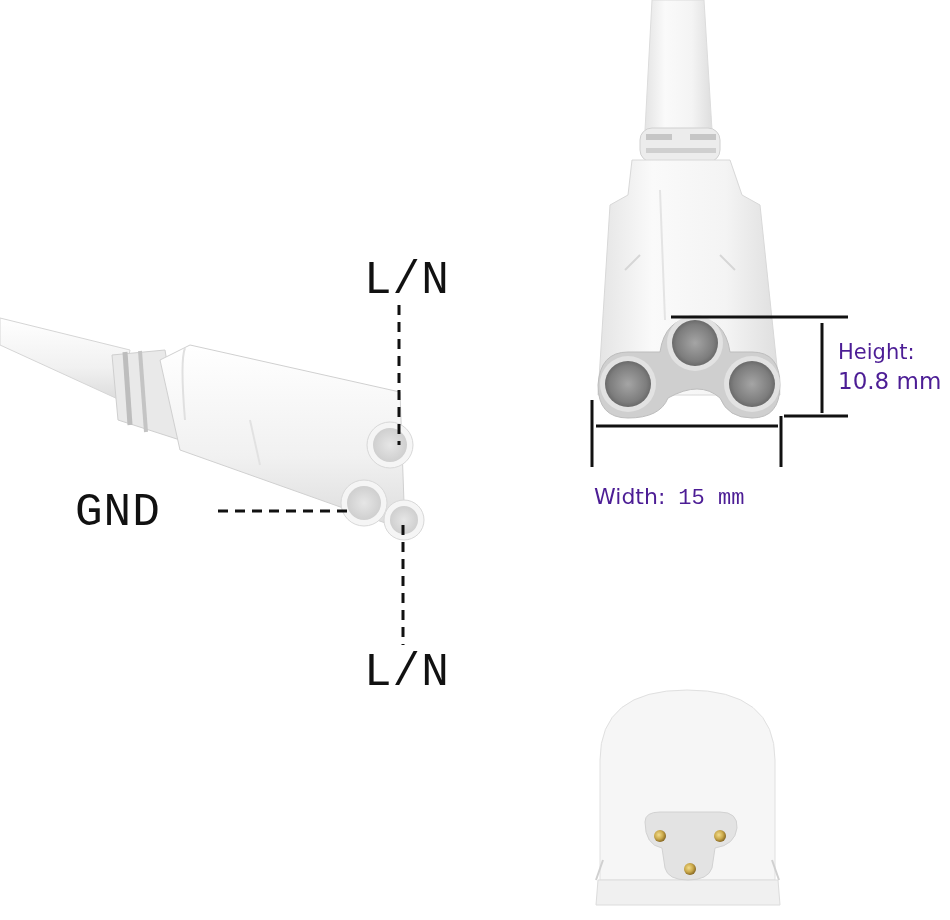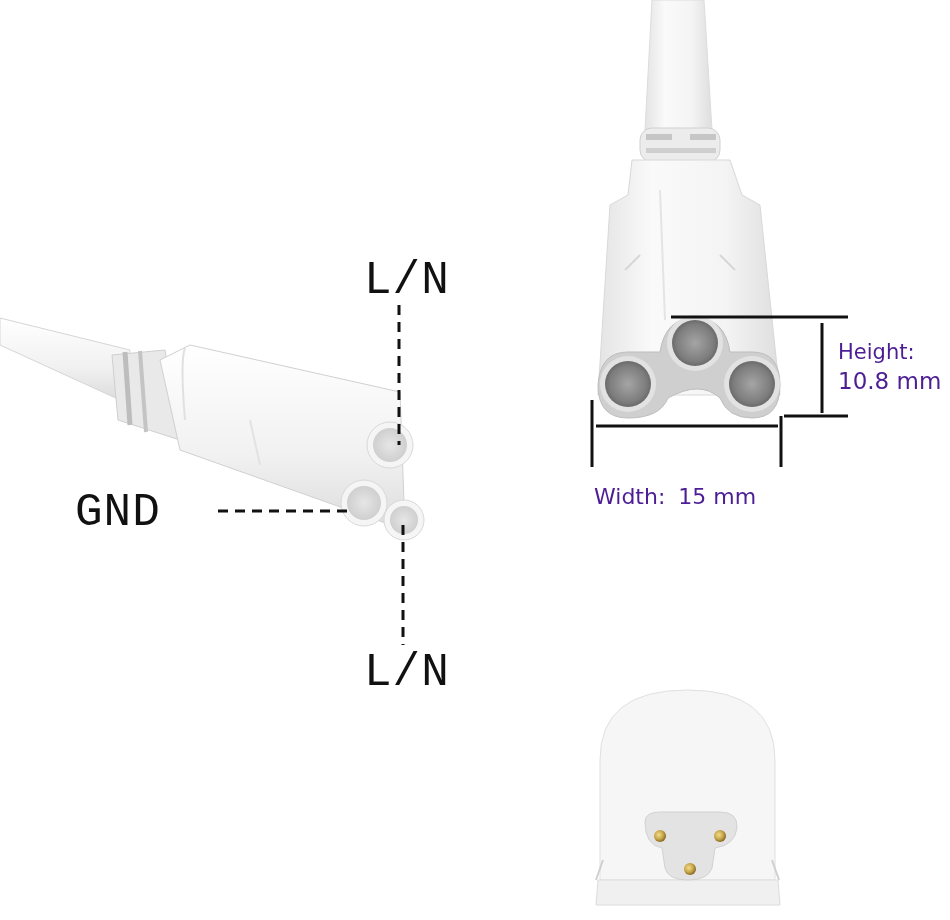--- a/index.html
+++ b/index.html
@@ -113,14 +113,14 @@
 
 <div class="abs label-big" style="left:364px; top:258px;">L/N</div>
 <div class="abs label-big" style="left:75px; top:490px;">GND</div>
 <div class="abs label-big" style="left:364px; top:650px;">L/N</div>
 
 <div class="abs label-small" style="left:838px; top:340px; font-size:21px;">Height:</div>
 <div class="abs label-small" style="left:838px; top:368px; font-size:23px;">10.8 mm</div>
 
 <div class="abs label-small" style="left:594px; top:484px;">
   <span>Width:</span>
-  <span style="margin-left:6px;">15 mm</span>
+  <span style="margin-left:6px;font-family:Liberation Mono, monospace;">15 mm</span>
 </div>
 
 </body></html>

